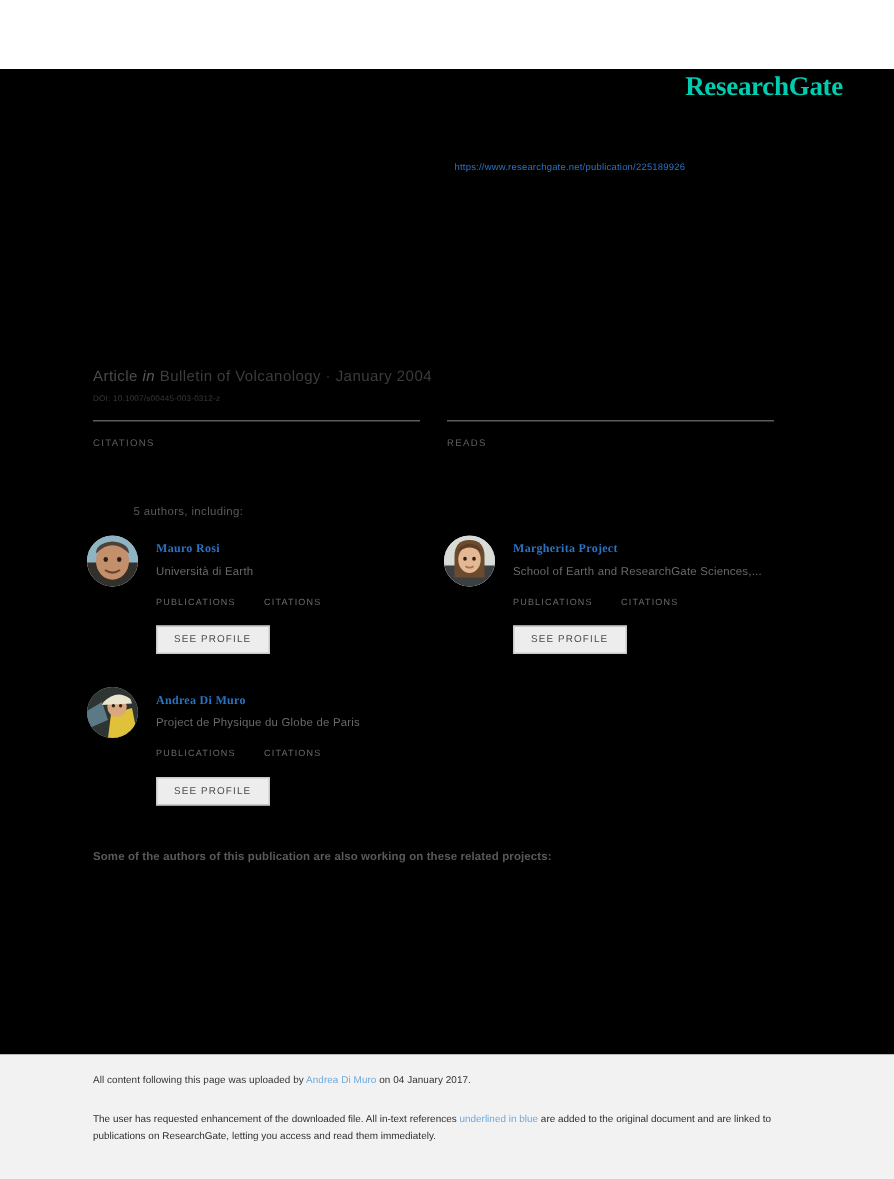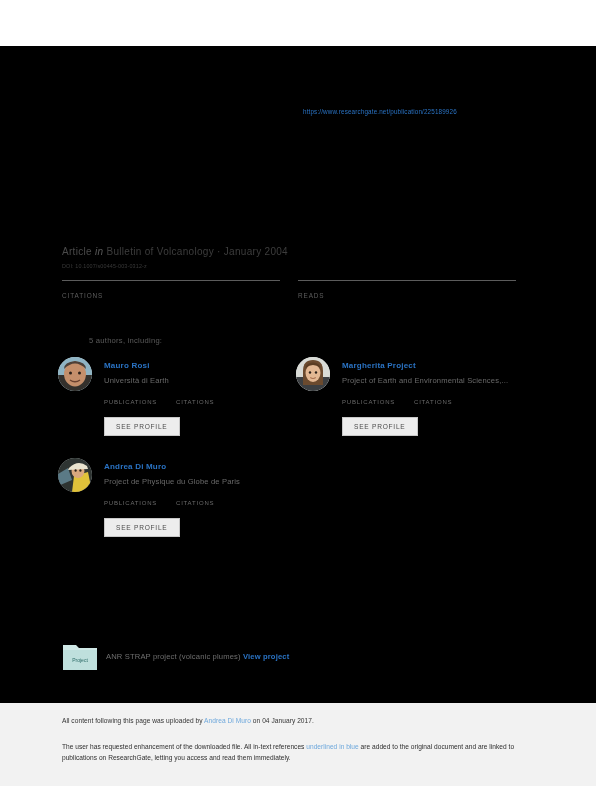--- a/index.html
+++ b/index.html
@@ -170,20 +170,21 @@
 
   .author-name {
     position: absolute;
     left: 46px;
     top: 6px;
     font-size: 8px;
     font-weight: bold;
     color: #2a73c4;
     letter-spacing: 0.2px;
     white-space: nowrap;
+    font-family: Liberation Serif, serif;
   }
   .author-affil {
     position: absolute;
     left: 46px;
     top: 21px;
     font-size: 7.6px;
     color: #6a6a6a;
     letter-spacing: 0.15px;
     white-space: nowrap;
   }
@@ -294,20 +295,21 @@
 </style>
 </head>
 <body>
 
 <div id="page">
 
   <div class="top-band"></div>
   <div class="body-dark"></div>
   <div class="footer-band"></div>
 
+  <div class="rg-logo">ResearchGate</div>
 
   <div class="rg-url">https://www.researchgate.net/publication/225189926</div>
 
   <div class="hidden-title"></div>
 
   <div class="article-line">
     <span>Article</span>
     <span class="em">in</span>
     <span class="journal">Bulletin of Volcanology · January 2004</span>
   </div>
@@ -360,21 +362,21 @@
         <rect x="0" y="20" width="34" height="14" fill="#3c3f42"></rect>
         <path d="M7 14 Q7 3 17 3 Q27 3 27 14 L27 28 L7 28 Z" fill="#6b4a2e"></path>
         <ellipse cx="17" cy="16" rx="7.5" ry="9" fill="#e3b893"></ellipse>
         <path d="M9.5 11 Q17 5 24.5 11 Q24 6 17 5.5 Q10 6 9.5 11 Z" fill="#5b3d23"></path>
         <ellipse cx="14" cy="15.5" rx="1.2" ry="1.3" fill="#2b2019"></ellipse>
         <ellipse cx="20" cy="15.5" rx="1.2" ry="1.3" fill="#2b2019"></ellipse>
         <path d="M14.3 20.5 Q17 22.4 19.7 20.5" stroke="#a8704f" stroke-width="1.1" fill="none"></path>
       </svg>
     </div>
     <div class="author-name">Margherita Project</div>
-    <div class="author-affil">Project of Earth and Environmental Sciences,...</div>
+    <div class="author-affil">School of Earth and ResearchGate Sciences,...</div>
     <div class="stat-row">
       <div class="stat s0">
         <div class="num"></div>
         <div class="lbl">PUBLICATIONS</div>
       </div>
       <div class="stat s1">
         <div class="num"></div>
         <div class="lbl">CITATIONS</div>
       </div>
     </div>
@@ -401,35 +403,23 @@
         <div class="lbl">PUBLICATIONS</div>
       </div>
       <div class="stat s1">
         <div class="num"></div>
         <div class="lbl">CITATIONS</div>
       </div>
     </div>
     <div class="see-profile">SEE PROFILE</div>
   </div>
 
-
-
-  <div class="project-row p1">
-    <div class="folder-icon">
-      <svg width="36" height="30" viewBox="0 0 36 30" aria-hidden="true">
-        <path d="M1 4 L14 4 L17 7 L35 7 L35 29 L1 29 Z" fill="#cfe8e6"></path>
-        <rect x="1" y="9" width="34" height="20" fill="#bfe0dd"></rect>
-        <text x="18" y="21" font-family="Liberation Sans, sans-serif" font-size="5" fill="#2b6a66" text-anchor="middle">Project</text>
-      </svg>
-    </div>
-    <div class="project-text">
-      <span>ANR STRAP project (volcanic plumes)</span>
-      <span class="view">View project</span>
-    </div>
-  </div>
+  <div class="projects-head">Some of the authors of this publication are also working on these related projects:</div>
+
+
 
   <div class="footer-line1">
     <span>All content following this page was uploaded by </span><span class="uploader">Andrea Di Muro</span><span> on 04 January 2017.</span>
   </div>
 
   <div class="footer-body">
     <span>The user has requested enhancement of the downloaded file. All in-text references </span><span class="blue">underlined in blue</span><span> are added to the original document and are linked to publications on ResearchGate, letting you access and read them immediately.</span>
   </div>
 
 </div>

